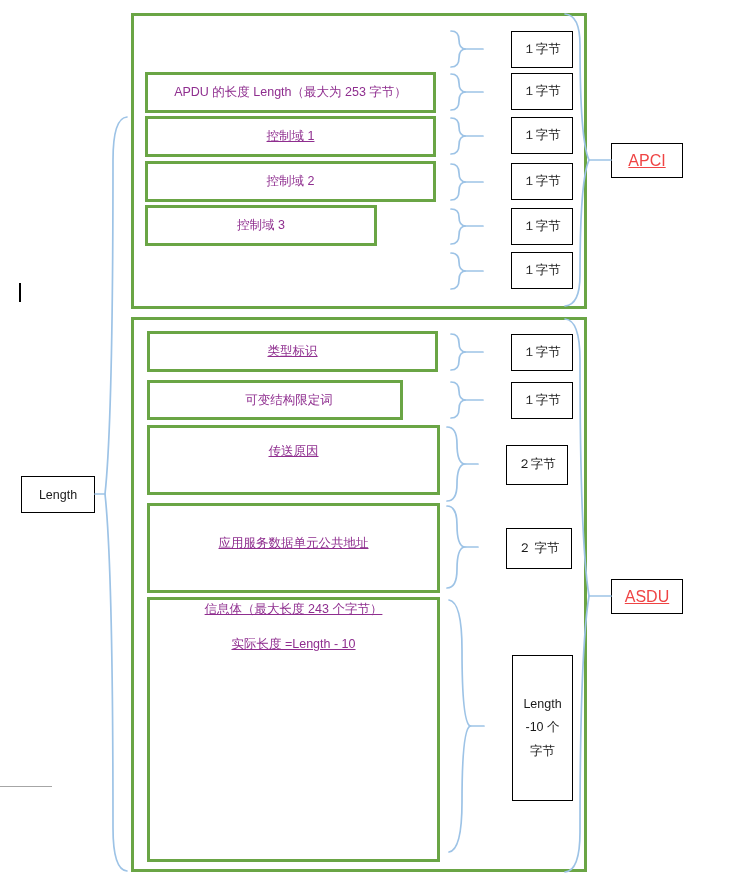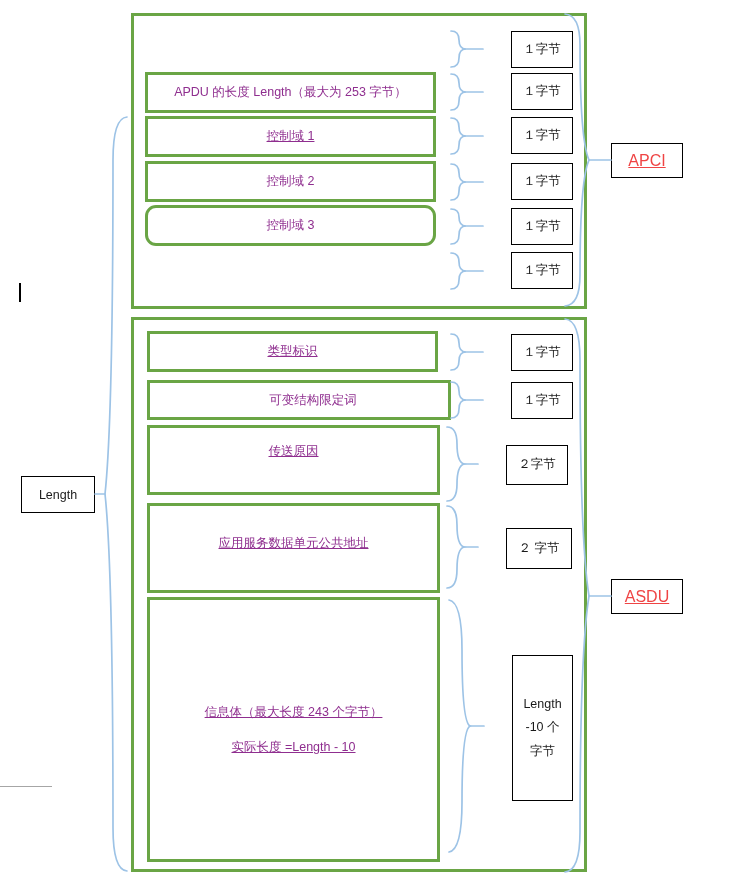--- a/index.html
+++ b/index.html
@@ -125,42 +125,42 @@
   </div>
 
   <div class="field-box" style="left:145px; top:116px; width:291px; height:41px;">
     <div class="field-label underlined">控制域 1</div>
   </div>
 
   <div class="field-box" style="left:145px; top:161px; width:291px; height:41px;">
     <div class="field-label">控制域 2</div>
   </div>
 
-  <div class="field-box" style="left:145px; top:205px; width:291px; height:41px;border-radius:11px;">
+  <div class="field-box" style="left:145px; top:205px; width:232px; height:41px;">
     <div class="field-label">控制域 3</div>
   </div>
 
 
   <div class="field-box" style="left:147px; top:331px; width:291px; height:41px;">
     <div class="field-label underlined">类型标识</div>
   </div>
 
-  <div class="field-box" style="left:147px; top:380px; width:304px; height:40px;padding-left:28px;">
+  <div class="field-box" style="left:147px; top:380px; width:256px; height:40px;padding-left:28px;">
     <div class="field-label">可变结构限定词</div>
   </div>
 
   <div class="field-box" style="left:147px; top:425px; width:293px; height:70px; justify-content:flex-start; padding-top:14px;">
     <div class="field-label underlined">传送原因</div>
   </div>
 
   <div class="field-box" style="left:147px; top:503px; width:293px; height:90px; justify-content:flex-start; padding-top:28px;">
     <div class="field-label underlined">应用服务数据单元公共地址</div>
   </div>
 
-  <div class="field-box" style="left:147px; top:597px; width:293px; height:265px; justify-content:center;">
+  <div class="field-box" style="left:147px; top:597px; width:293px; height:265px; justify-content:flex-start;">
     <div class="field-label underlined" style="margin-bottom:16px;">信息体（最大长度 243 个字节）</div>
     <div class="field-label underlined">实际长度 =Length - 10</div>
   </div>
 
   <div class="byte-box" style="left:483px; top:31px; width:62px; height:37px;">
     <span>１字节</span>
   </div>
   <div class="byte-box" style="left:483px; top:73px; width:62px; height:37px;">
     <span>１字节</span>
   </div>

